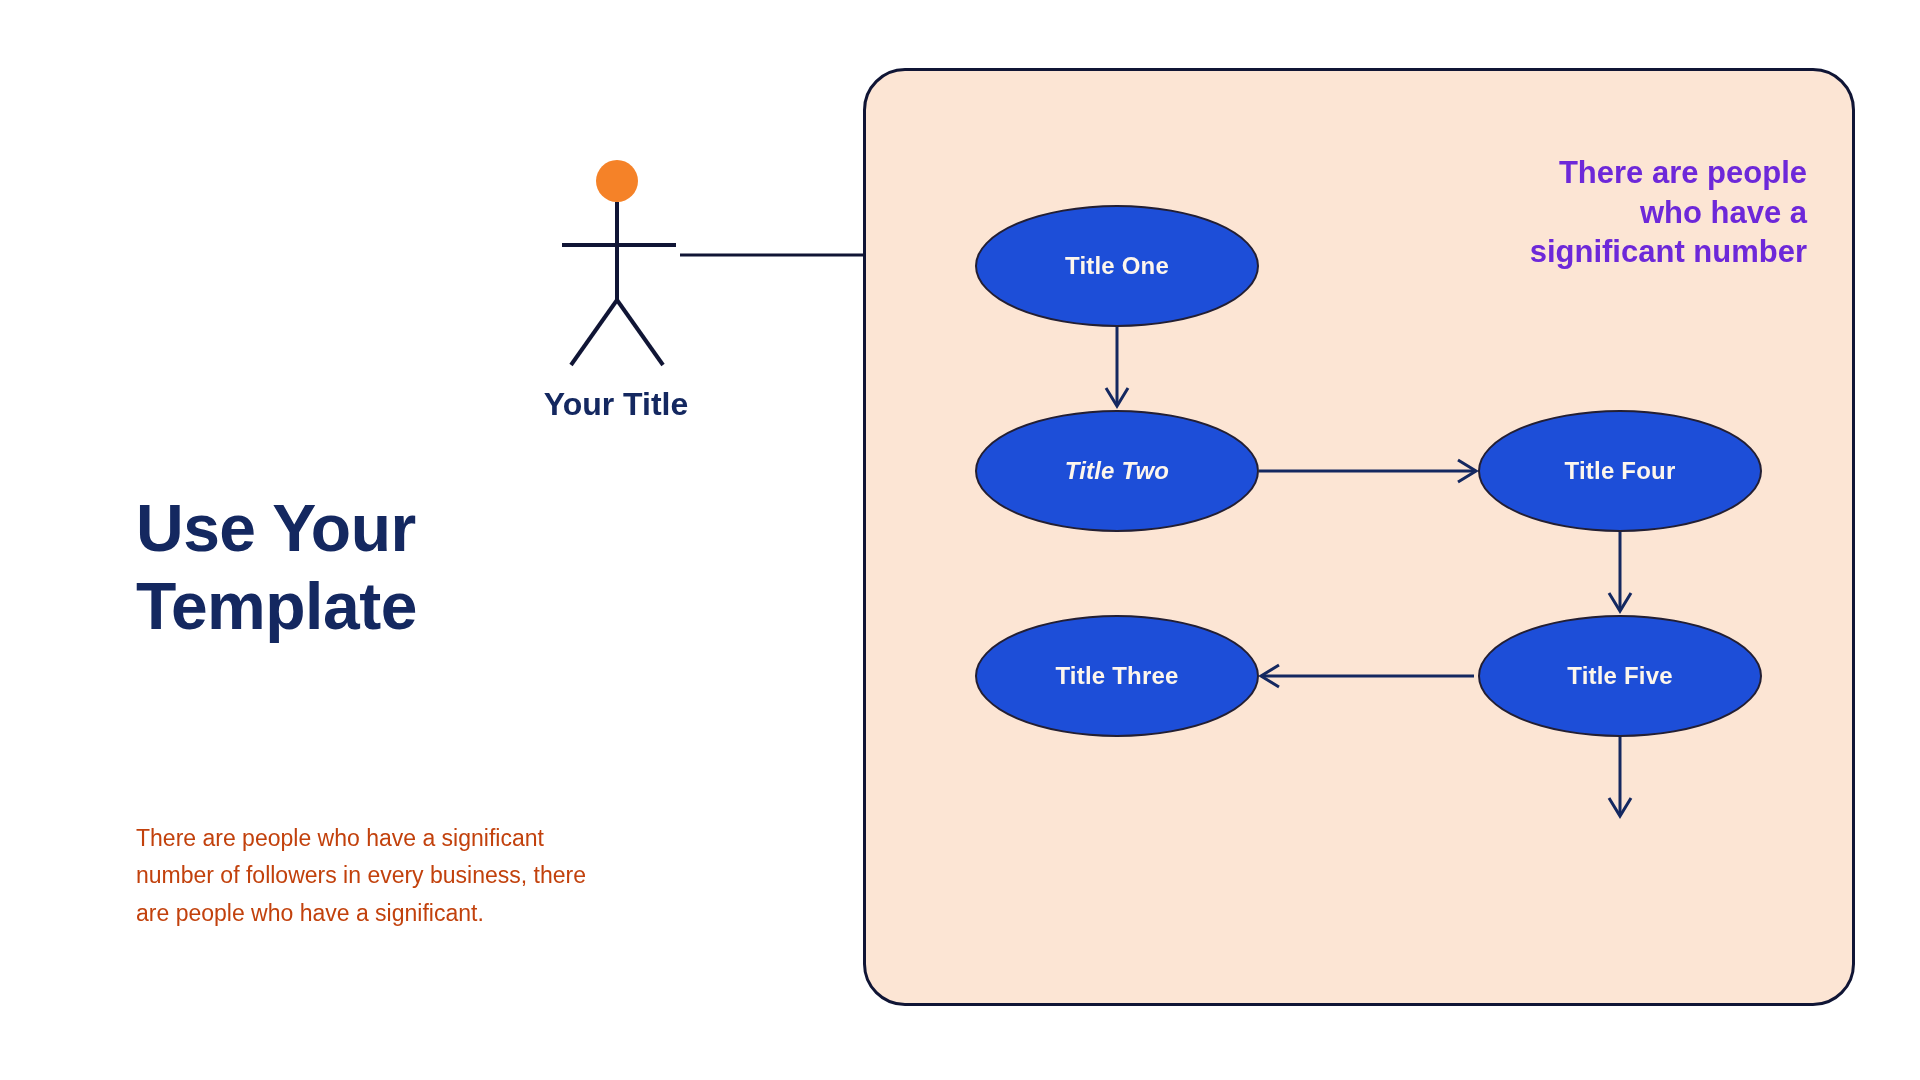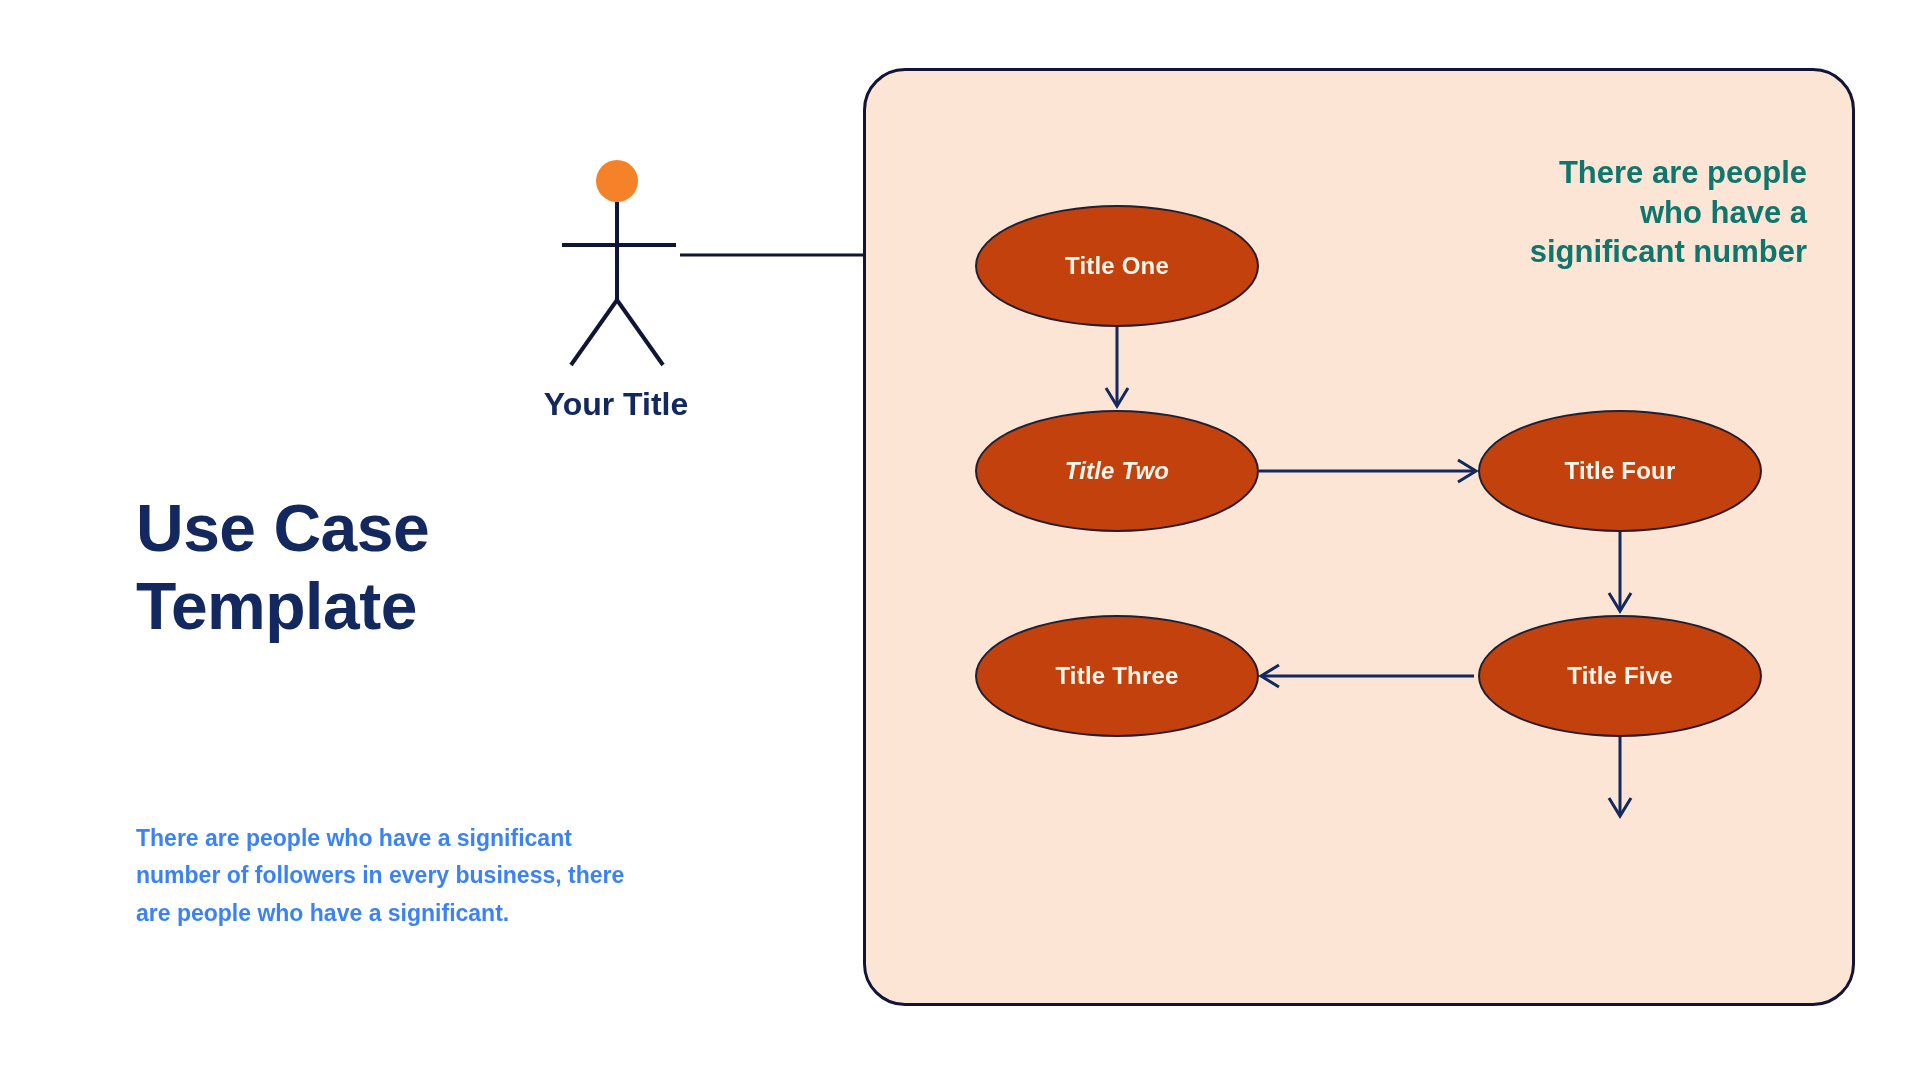--- a/index.html
+++ b/index.html
@@ -39,24 +39,24 @@
     color: #142860;
     margin: 0;
     white-space: pre-line;
   }
   #body-paragraph {
     position: absolute;
     left: 136px;
     top: 820px;
     width: 600px;
     font-family: "Liberation Sans", sans-serif;
-    font-weight: 700;
+    font-weight: 400;
     font-size: 23px;
     line-height: 1.62;
-    color: #3b82f6;
+    color: #c2410c;
     margin: 0;
     white-space: pre-line;
   }
 
   
   #actor {
     position: absolute;
     left: 556px;
     top: 160px;
     width: 120px;
@@ -113,31 +113,31 @@
   #panel-heading {
     position: absolute;
     right: 45px;
     top: 82px;
     width: 420px;
     text-align: right;
     font-family: "Liberation Sans", sans-serif;
     font-weight: 700;
     font-size: 31px;
     line-height: 1.28;
-    color: #0f766e;
+    color: #6d28d9;
     white-space: pre-line;
   }
 
   
   .use-case {
     position: absolute;
     width: 284px;
     height: 122px;
     border-radius: 50%;
-    background: #c2410c;
+    background: #1d4ed8;
     border: 2.5px solid #231f33;
     box-sizing: border-box;
     display: flex;
     align-items: center;
     justify-content: center;
   }
   .use-case-label {
     font-family: "Liberation Sans", sans-serif;
     font-weight: 700;
     font-size: 24px;
@@ -161,21 +161,21 @@
     height: 1080px;
     pointer-events: none;
   }
 </style>
 </head>
 <body>
 
 <div id="slide">
 
   <div id="left-col">
-    <h1 id="page-title">Use Case
+    <h1 id="page-title">Use Your
 Template</h1>
   </div>
 
   <p id="body-paragraph">There are people who have a significant
 number of followers in every business, there
 are people who have a significant.</p>
 
   <div id="actor">
     <div id="actor-head"></div>
     <svg id="actor-body-svg" viewBox="0 0 120 220" xmlns="http://www.w3.org/2000/svg">

